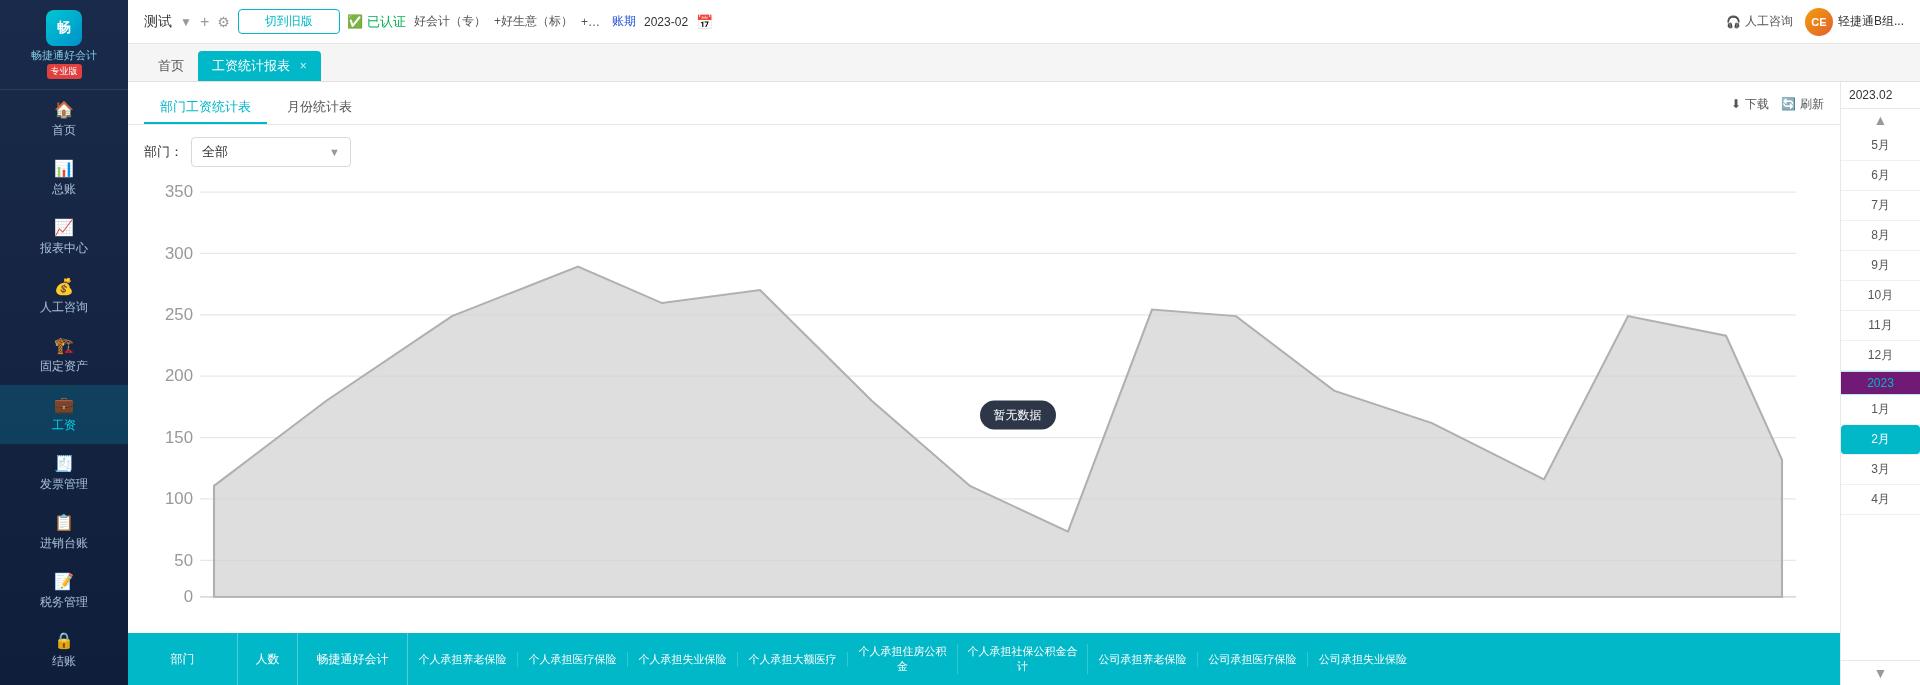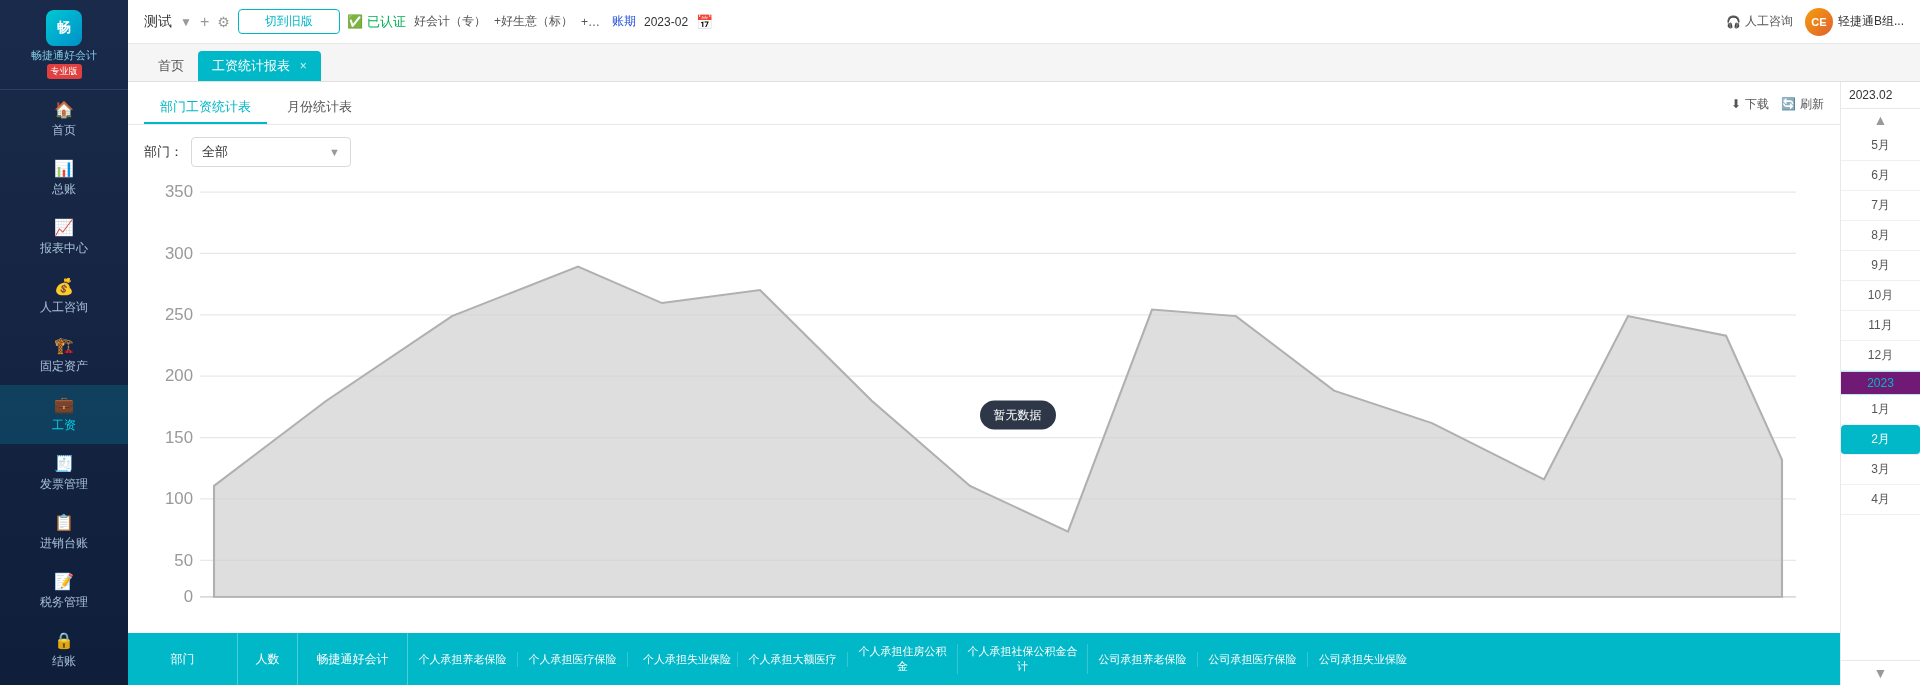--- a/index.html
+++ b/index.html
@@ -451,21 +451,21 @@
         </div>
 
         <div style="display:flex;flex-direction:column;height:100%;flex:1;">
           <div style="display:flex;flex:1;align-items:center;">
             <div class="th-sub-cell" style="width:110px;font-family:Liberation Mono, monospace;">
               <span>个人承担养老保险</span>
             </div>
             <div class="th-sub-cell" style="width:110px;">
               <span>个人承担医疗保险</span>
             </div>
-            <div class="th-sub-cell" style="width:110px;text-align:right;">
+            <div class="th-sub-cell" style="width:110px;">
               <span>个人承担失业保险</span>
             </div>
             <div class="th-sub-cell" style="width:110px;">
               <span>个人承担大额医疗</span>
             </div>
             <div class="th-sub-cell" style="width:110px;">
               <span>个人承担住房公积金</span>
             </div>
             <div class="th-sub-cell" style="width:130px;">
               <span>个人承担社保公积金合计</span>

